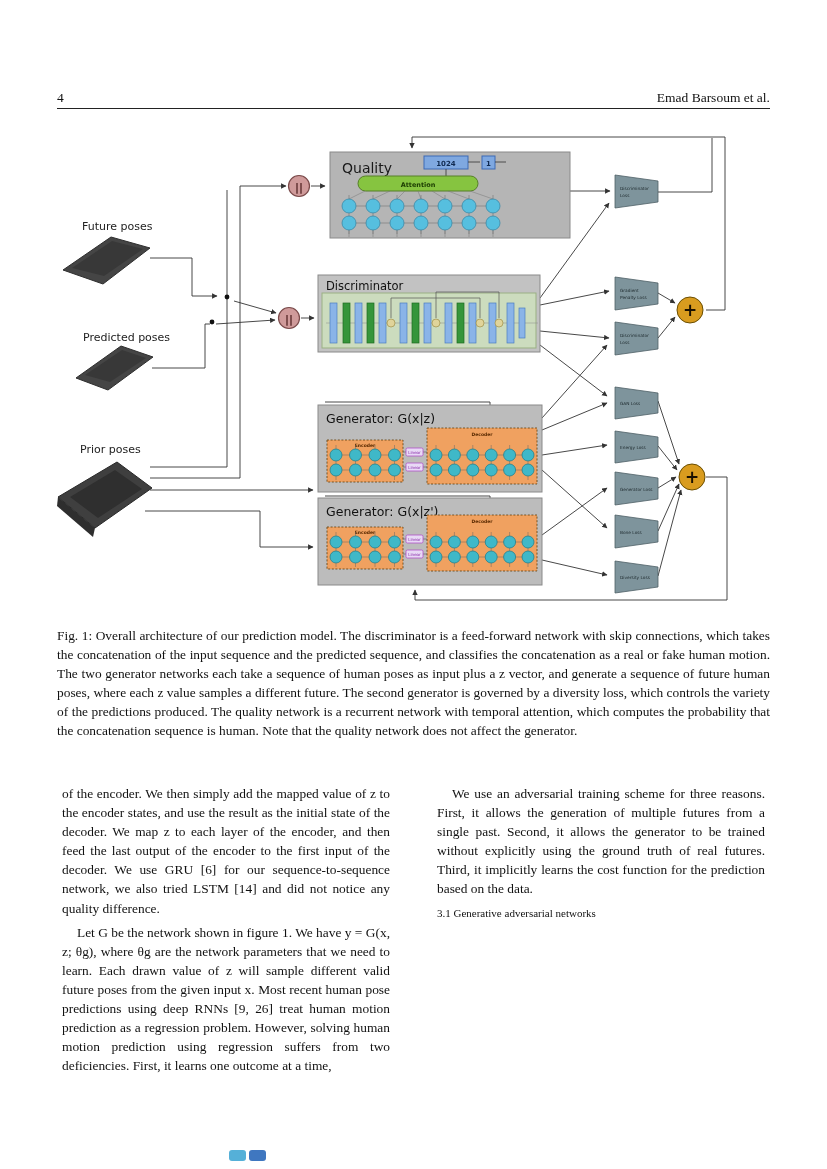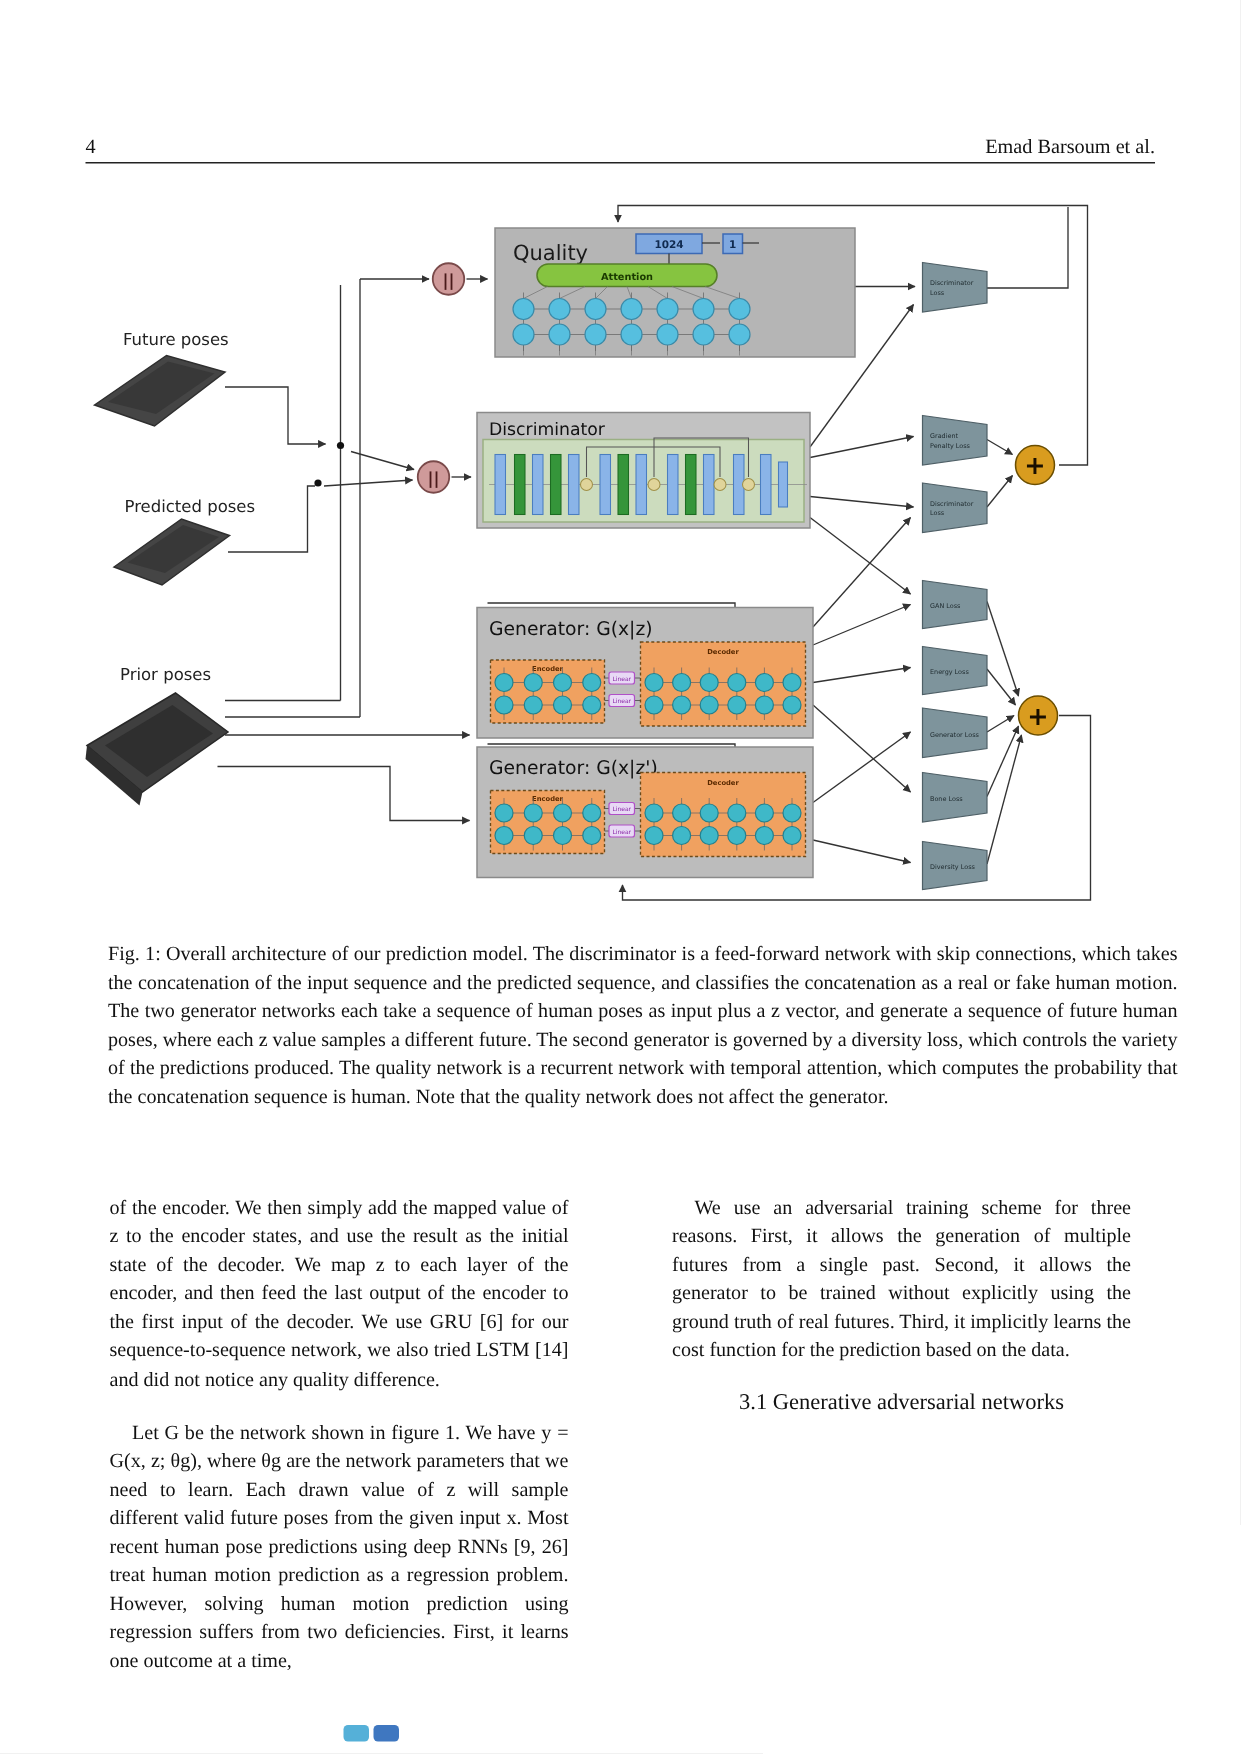--- a/index.html
+++ b/index.html
@@ -1,28 +1,28 @@
 <!DOCTYPE html>
 <html><head>
 <meta charset="utf-8">
 <style>
   html,body{margin:0;padding:0;background:#e8e8e8;}
   .page{position:relative;width:827px;height:1169px;background:#ffffff;overflow:hidden;
         font-family:"Liberation Serif",serif;color:#111;}
   .hdr-num{position:absolute;left:57px;top:90px;font-size:13.5px;}
   .hdr-author{position:absolute;right:57px;top:90px;font-size:13.5px;margin-left:32px;}
   .hdr-rule{position:absolute;left:57px;top:108px;width:713px;border-top:1px solid #222;}
-  .caption{position:absolute;left:72px;top:626px;width:713px;font-size:13.4px;line-height:19.1px;
+  .caption{position:absolute;left:57px;top:626px;width:713px;font-size:13.4px;line-height:19.1px;
            text-align:justify;}
   .col{position:absolute;top:779px;width:338px;font-size:13.4px;line-height:19.1px;text-align:justify;}
   .col-left{left:57px;}
   .col-right{left:432px;}
-  .col p{margin:16px;font-family:Liberation Serif, serif;}
+  .col p{margin:5px;font-family:Liberation Serif, serif;}
   .col p.indent{text-indent:15px;}
-  .subheading{margin:21px 0 14px 0;font-size:15px;text-align:center;}
+  .subheading{margin:21px 0 14px 0;font-size:11px;text-align:left;}
   .figsvg{position:absolute;left:0;top:0;}
   .figsvg text{font-family:"DejaVu Sans","Liberation Sans",sans-serif;}
   .fmark{position:absolute;top:1150px;height:11px;width:17px;border-radius:3px;}
   .fmark.m1{left:229px;background:#55b0d8;}
   .fmark.m2{left:249px;background:#3f77c0;}
 </style>
 </head>
 <body>
 
 <div class="page">

